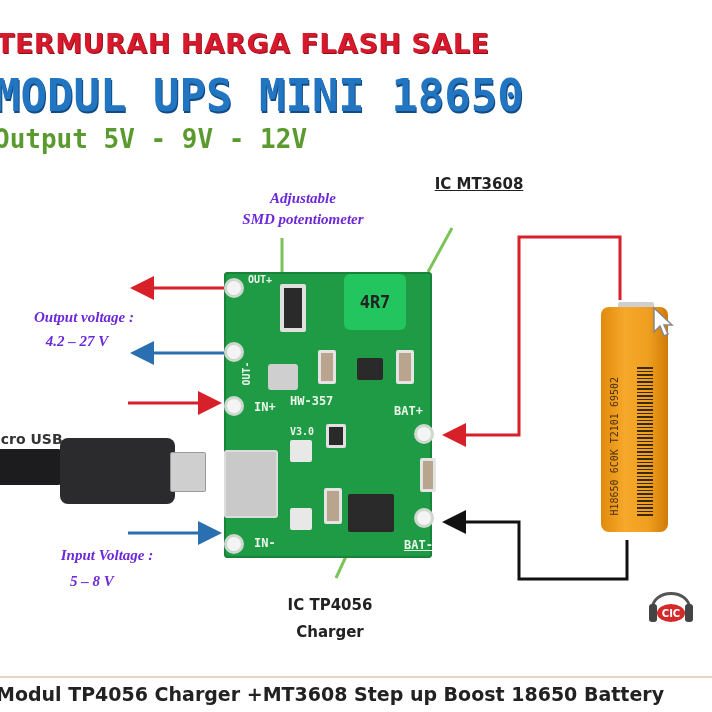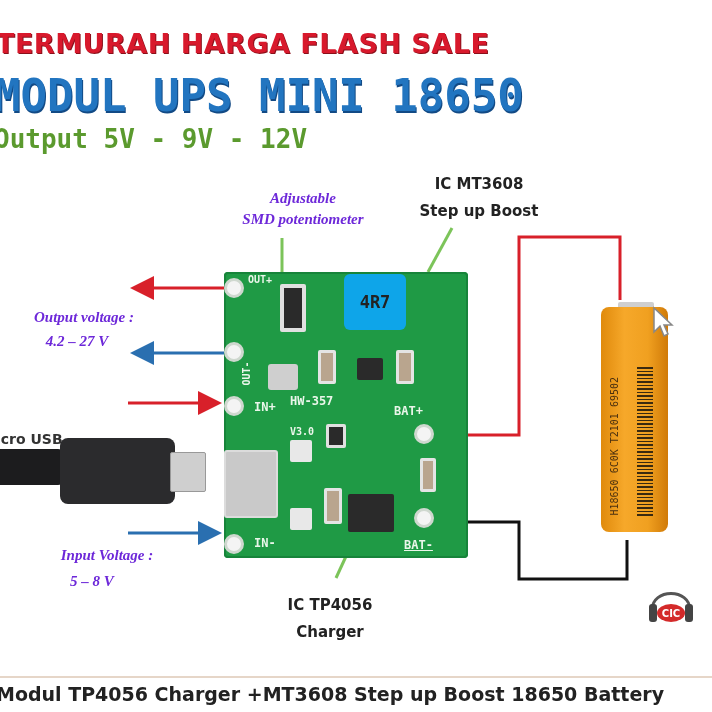--- a/index.html
+++ b/index.html
@@ -7,25 +7,25 @@
   body { position: relative; font-family: "DejaVu Sans", sans-serif; }
   .abs { position: absolute; }
 
   .promo { left: -4px; top: 28px; font-family: "DejaVu Sans", sans-serif; font-weight: bold; font-size: 27px; color: #d8192c; letter-spacing: 0.5px; white-space: nowrap; text-shadow: 1px 1px 0 #8a0f1a; }
   .title { left: -6px; top: 70px; font-family: "DejaVu Sans Mono", monospace; font-weight: bold; font-size: 44px; color: #2275c0; letter-spacing: 0px; white-space: nowrap; text-shadow: 1px 2px 0 #124a85; }
   .subtitle { left: -6px; top: 124px; font-family: "DejaVu Sans Mono", monospace; font-weight: bold; font-size: 26px; color: #5b9a2e; white-space: nowrap; }
 
   .label-blue { font-family: Liberation Serif, serif; font-weight: bold; font-style: italic; color: #6d28d9; font-size: 15px; text-align: center; white-space: nowrap; line-height: 21px; }
   .label-dark { font-family: "DejaVu Sans", sans-serif; font-weight: bold; color: #222; font-size: 15px; text-align: center; white-space: nowrap; line-height: 27px; }
 
-  .pcb { left: 224px; top: 272px; width: 244px; height: 286px; background: #1f9a45; border-radius: 4px; box-shadow: 0 0 0 2px #17843a inset; }
+  .pcb { left: 224px; top: 272px; width: 208px; height: 286px; background: #1f9a45; border-radius: 4px; box-shadow: 0 0 0 2px #17843a inset; }
   .pad { position: absolute; width: 20px; height: 20px; border-radius: 50%; background: #f4f4f4; border: 3px solid #cfd8cf; }
   .silk { position: absolute; color: #eaf6ea; font-family: "DejaVu Sans Mono", monospace; font-size: 12px; font-weight: bold; white-space: nowrap; }
   .comp { position: absolute; }
-  .inductor { left: 120px; top: 2px; width: 62px; height: 56px; background: #0ea5e9; border-radius: 6px; color: #222; font-weight: bold; font-size: 17px; display:flex; align-items:center; justify-content:center; font-family: "DejaVu Sans Mono", monospace; }
+  .inductor { left: 120px; top: 2px; width: 62px; height: 56px; background: #22c55e; border-radius: 6px; color: #222; font-weight: bold; font-size: 17px; display:flex; align-items:center; justify-content:center; font-family: "DejaVu Sans Mono", monospace; }
   .ic { background: #2a2a2a; border-radius: 2px; }
   .cap { background: #b9a58e; border: 3px solid #e4e4e4; border-radius: 2px; }
   .smd-w { background: #e8e8e8; border-radius: 2px; }
   .usbport { left: 0px; top: 178px; width: 54px; height: 68px; background: #c9c9c9; border: 2px solid #dcdcdc; border-radius: 3px; }
 
   .usb-cable { left: -10px; top: 449px; width: 72px; height: 36px; background: #1c1c1e; border-radius: 4px; }
   .usb-plug { left: 60px; top: 438px; width: 115px; height: 66px; background: #2b2b2d; border-radius: 8px; }
   .usb-tip { left: 170px; top: 452px; width: 36px; height: 40px; background: #cfcfcf; border: 1px solid #999; border-radius: 2px; }
 
   .battery { left: 601px; top: 307px; width: 67px; height: 225px; background: linear-gradient(90deg,#e08a0c 0%,#f6a82a 35%,#f0a020 70%,#d07a08 100%); border-radius: 8px; }
@@ -43,23 +43,22 @@
 <body>
 
 <div class="abs promo">TERMURAH HARGA FLASH SALE</div>
 <div class="abs title">MODUL UPS MINI 18650</div>
 <div class="abs subtitle">Output 5V - 9V - 12V</div>
 
 <div class="abs label-blue" style="left:203px;top:188px;width:200px;">
   <div>Adjustable</div>
   <div>SMD potentiometer</div>
 </div>
-<div class="abs label-dark" style="left:405px;top:171px;width:148px;line-height:27px;">
+<div class="abs label-dark" style="left:405px;top:171px;width:148px;line-height:27px;text-decoration:underline;">
   <div>IC MT3608</div>
-  <div>Step up Boost</div>
 </div>
 <div class="abs label-blue" style="left:0px;top:305px;width:168px;line-height:24px;">
   <div>Output voltage :</div>
   <div style="margin-left:-14px;">4.2 – 27 V</div>
 </div>
 <div class="abs label-dark" style="left:-18px;top:430px;font-size:14px;line-height:18px;color:#333;">Micro USB</div>
 <div class="abs label-blue" style="left:22px;top:542px;width:170px;line-height:26px;">
   <div>Input Voltage :</div>
   <div style="margin-left:-30px;">5 – 8 V</div>
 </div>

